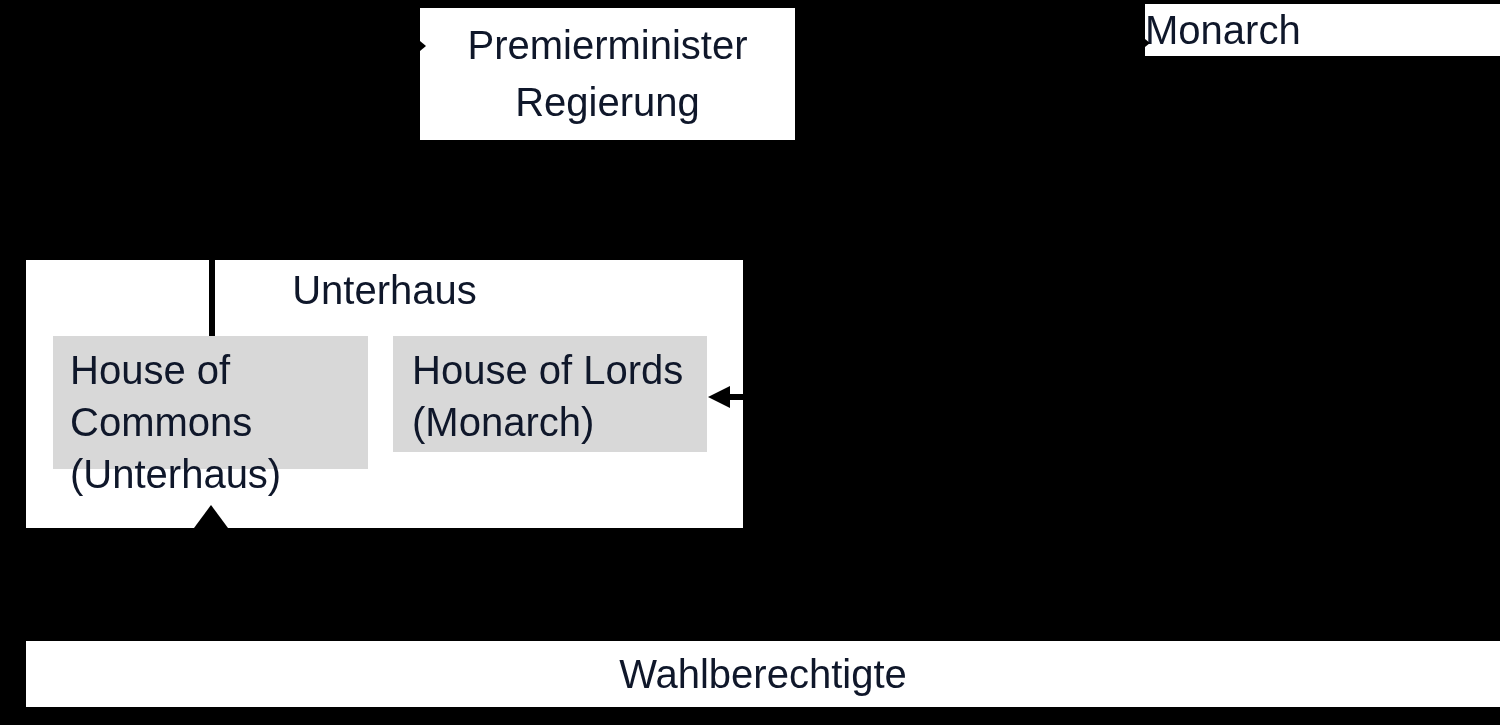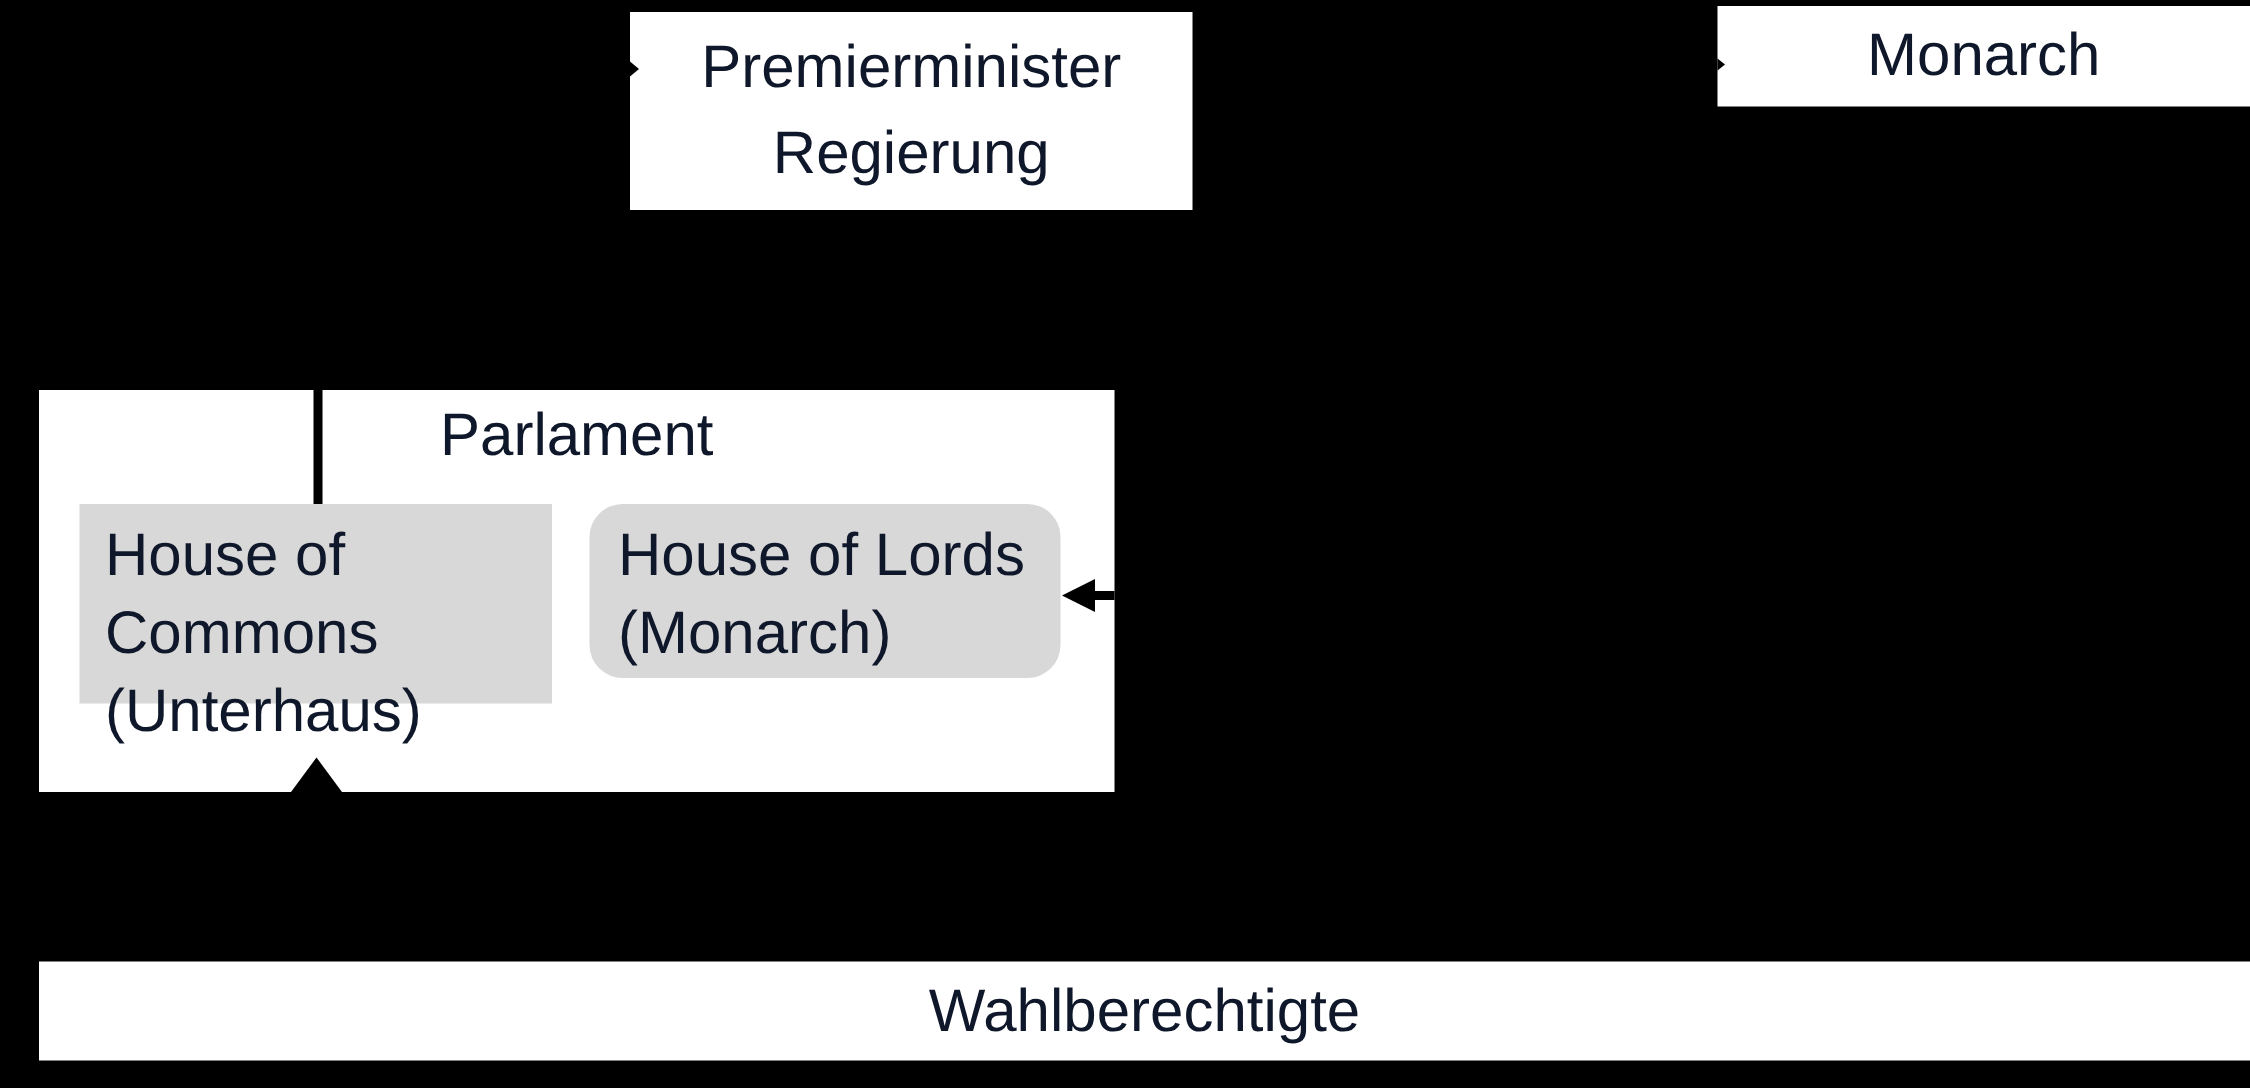--- a/index.html
+++ b/index.html
@@ -41,22 +41,22 @@
   #premier-arrow-tip {
     position: absolute; left: 0; top: 33px;
     width: 0; height: 0;
     border-top: 5px solid transparent;
     border-bottom: 5px solid transparent;
     border-left: 6px solid #000000;
   }
 
   
   #monarch-box {
-    left: 1145px; top: 4px; width: 355px; height: 67px;
-    display: flex; align-items: center; justify-content: center;
+    left: 1145px; top: 4px; width: 355px; height: 52px;
+    display: flex; align-items: center; 
   }
   #monarch-box .line { line-height: 65px; }
   #monarch-arrow-tip {
     position: absolute; left: 0; top: 35px;
     width: 0; height: 0;
     border-top: 4px solid transparent;
     border-bottom: 4px solid transparent;
     border-left: 5px solid #000000;
   }
 
@@ -72,21 +72,20 @@
     position: absolute; left: 0; top: 6px; width: 100%;
     text-align: center; line-height: 48px;
   }
   #commons-box {
     left: 27px; top: 76px; width: 315px; height: 133px;
     padding: 8px 4px 0 17px;
   }
   #lords-box {
     left: 367px; top: 76px; width: 314px; height: 116px;
     padding: 8px 0 0 19px;
-    border-radius: 22px;
   }
   .grey-box .line { display: block; line-height: 52px; }
 
   
   #lords-arrow-head {
     position: absolute; left: 682px; top: 126px;
     width: 0; height: 0;
     border-top: 11px solid transparent;
     border-bottom: 11px solid transparent;
     border-right: 22px solid #000000;
@@ -125,21 +124,21 @@
 
   <div id="monarch-box" class="white-box">
     <span id="monarch-arrow-tip"></span>
     <span class="txt line">Monarch</span>
   </div>
 
   <div id="parlament-box" class="white-box">
 
     <div id="parlament-connector"></div>
 
-    <div id="parlament-title" class="txt">Parlament</div>
+    <div id="parlament-title" class="txt">Unterhaus</div>
 
     <div id="commons-box" class="grey-box">
       <span class="txt line">House of</span>
       <span class="txt line">Commons</span>
       <span class="txt line">(Unterhaus)</span>
     </div>
 
     <div id="lords-box" class="grey-box">
       <span class="txt line">House of Lords</span>
       <span class="txt line">(Monarch)</span>

